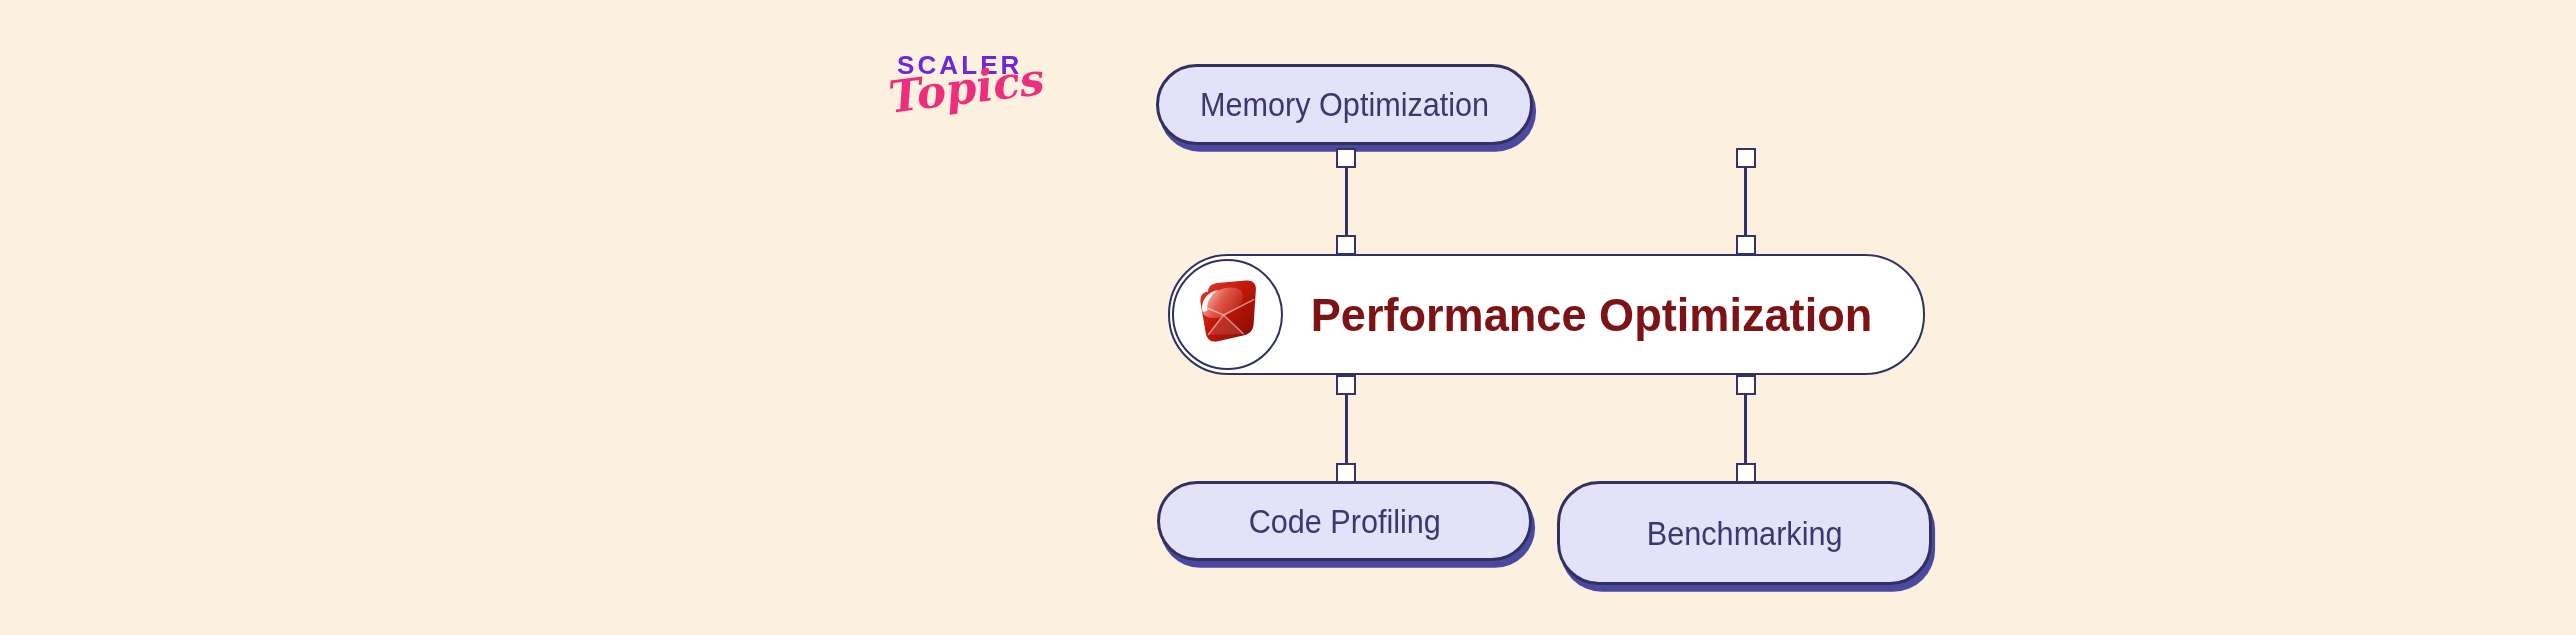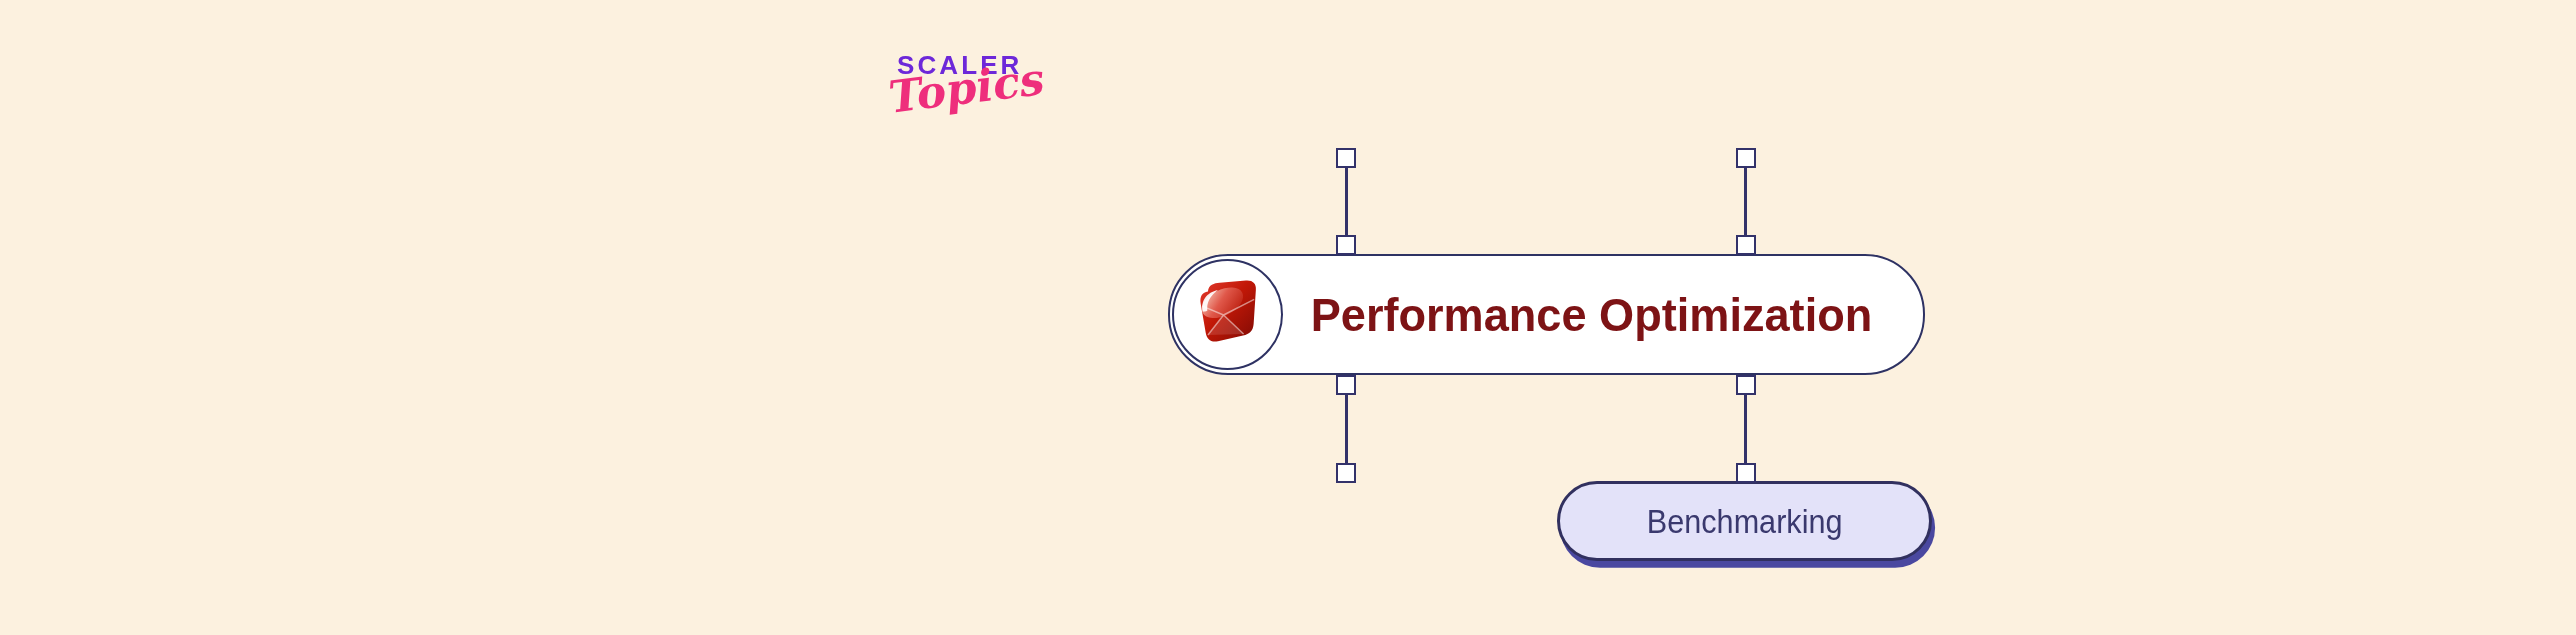--- a/index.html
+++ b/index.html
@@ -41,21 +41,21 @@
   }
   .pill .lbl {
     font-size: 34px; color: #3a396e;
     transform: scaleX(.9);
     transform-origin: center;
     white-space: nowrap;
   }
   #pill-memory    { left: 1156px; top: 64px; width: 377px; height: 81px; }
   #pill-cpu       { left: 1557px; top: 64px; width: 377px; height: 81px; }
   #pill-profiling { left: 1157px; top: 481px; width: 375px; height: 80px; }
-  #pill-bench     { left: 1557px; top: 481px; width: 375px; height: 80px; }
+  #pill-bench     { left: 1557px; top: 481px; width: 375px; height: 104px; }
 
   
   #center-node {
     position: absolute; left: 1168px; top: 254px;
     width: 757px; height: 121px; box-sizing: border-box;
     background: #ffffff;
     border: 2.6px solid #2e3263;
     border-radius: 60px;
     display: flex; align-items: center;
     padding-right: 24px;
@@ -114,21 +114,27 @@
 </head>
 <body>
 
 <div id="stage">
 
   <div>
     <div class="brand-word">SCALER</div>
     <div class="brand-script">Topics</div>
   </div>
 
+  <div class="pill" id="pill-memory">
+    <span class="lbl">Memory Optimization</span>
+  </div>
 
+  <div class="pill" id="pill-profiling">
+    <span class="lbl">Code Profiling</span>
+  </div>
   <div class="pill" id="pill-bench">
     <span class="lbl">Benchmarking</span>
   </div>
 
   <div class="port sq-tl-a"></div>
   <div class="vline ln-tl"></div>
   <div class="port sq-tl-b"></div>
 
   <div class="port sq-tr-a"></div>
   <div class="vline ln-tr"></div>

